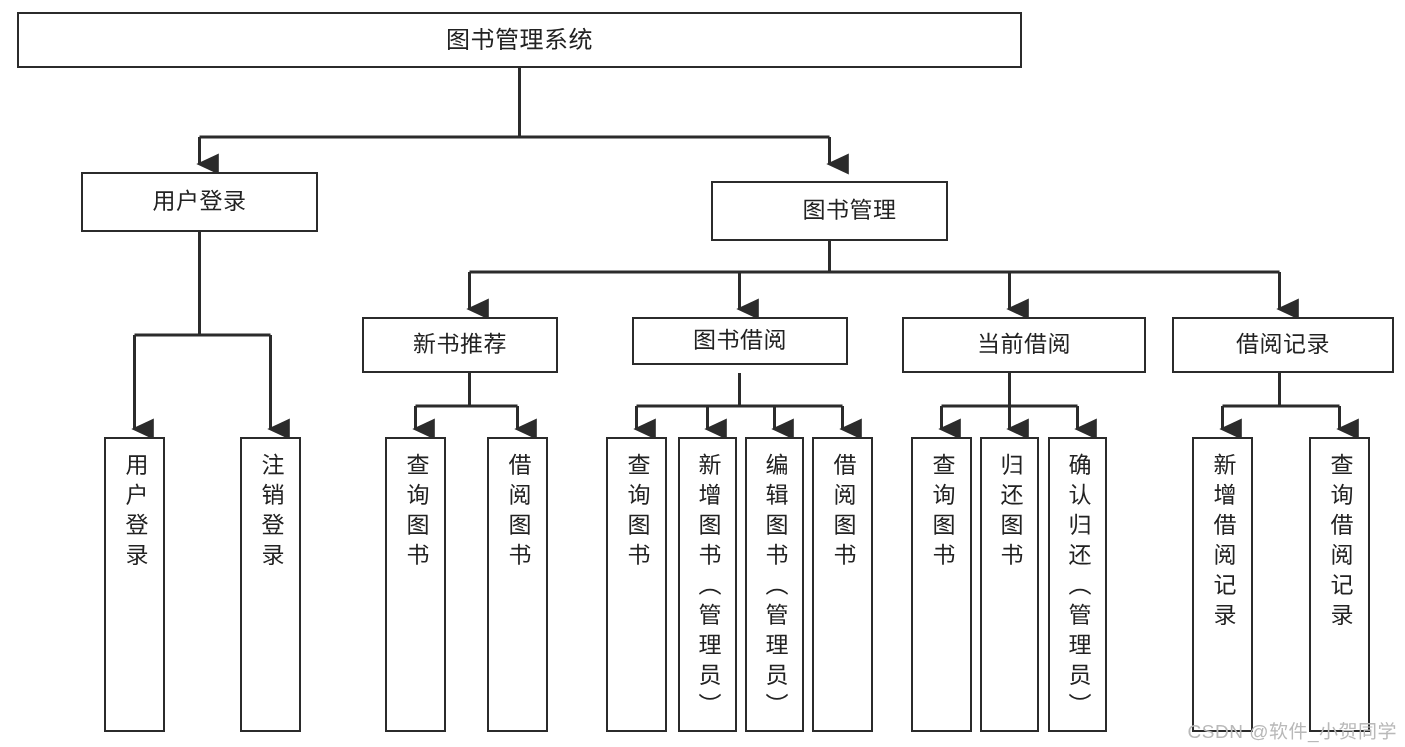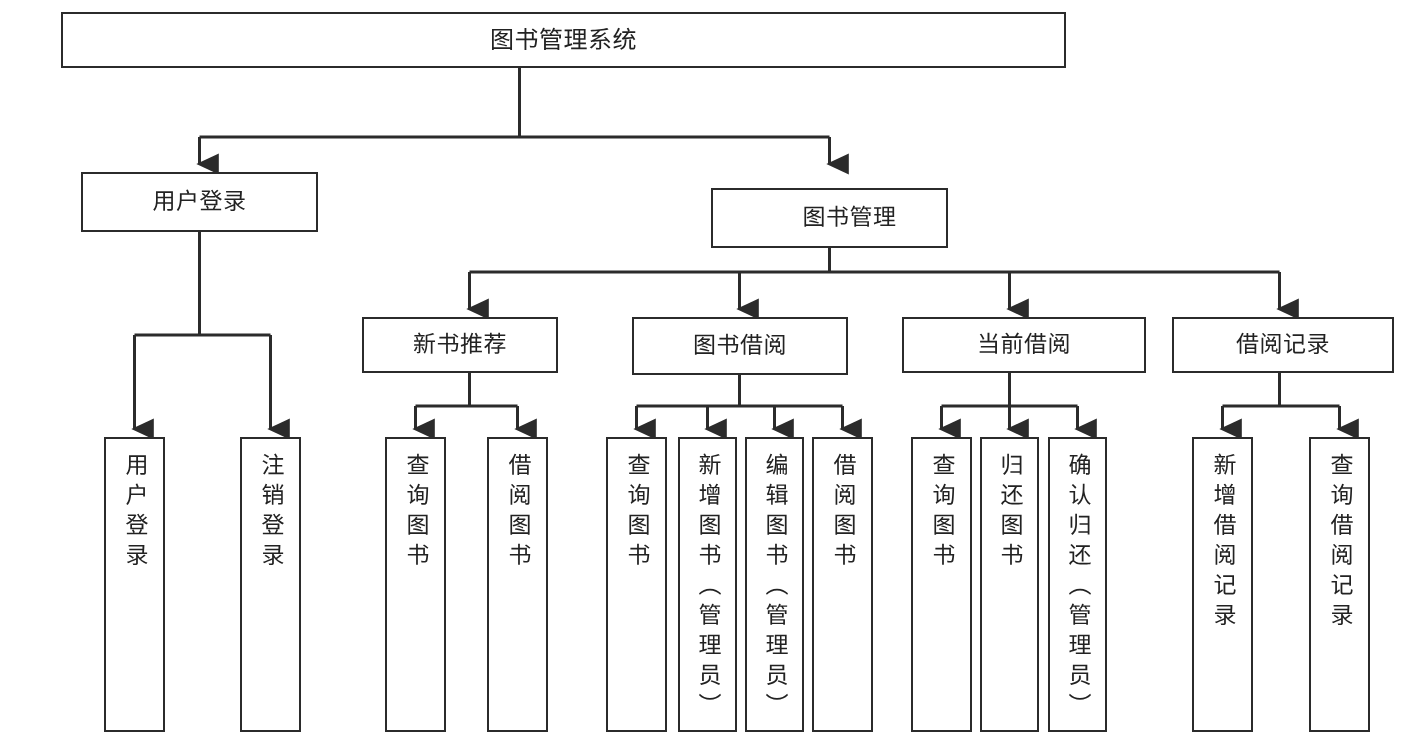--- a/index.html
+++ b/index.html
@@ -119,35 +119,35 @@
       <path d="M 1009.5 406 L 1009.5 429" marker-end="url(#arrow)"></path>
       <path d="M 1077.5 406 L 1077.5 429" marker-end="url(#arrow)"></path>
 
       <path d="M 1279.5 373 L 1279.5 406"></path>
       <path d="M 1222.5 406 L 1339.5 406"></path>
       <path d="M 1222.5 406 L 1222.5 429" marker-end="url(#arrow)"></path>
       <path d="M 1339.5 406 L 1339.5 429" marker-end="url(#arrow)"></path>
     </g>
   </svg>
 
-  <div class="node h root" style="left:17px;top:12px;width:1005px;height:56px;margin-left:44px;">
+  <div class="node h root" style="left:17px;top:12px;width:1005px;height:56px;">
     <span class="label">图书管理系统</span>
   </div>
 
   <div class="node h" style="left:81px;top:172px;width:237px;height:60px;">
     <span class="label">用户登录</span>
   </div>
-  <div class="node h" style="left:711px;top:188px;width:237px;height:60px;padding-left:40px;">
+  <div class="node h" style="left:711px;top:181px;width:237px;height:60px;padding-left:40px;">
     <span class="label">图书管理</span>
   </div>
 
   <div class="node h" style="left:362px;top:317px;width:196px;height:56px;">
     <span class="label">新书推荐</span>
   </div>
-  <div class="node h" style="left:632px;top:317px;width:216px;height:58px;">
+  <div class="node h" style="left:632px;top:317px;width:216px;height:48px;">
     <span class="label">图书借阅</span>
   </div>
   <div class="node h" style="left:902px;top:317px;width:244px;height:56px;">
     <span class="label">当前借阅</span>
   </div>
   <div class="node h" style="left:1172px;top:317px;width:222px;height:56px;">
     <span class="label">借阅记录</span>
   </div>
 
   <div class="node v" style="left:104px;top:437px;width:61px;height:295px;">
@@ -187,13 +187,14 @@
     <span class="label">确认归还（管理员）</span>
   </div>
 
   <div class="node v" style="left:1192px;top:437px;width:61px;height:295px;">
     <span class="label">新增借阅记录</span>
   </div>
   <div class="node v" style="left:1309px;top:437px;width:61px;height:295px;">
     <span class="label">查询借阅记录</span>
   </div>
 
+  <div class="watermark">CSDN @软件_小贺同学</div>
 </div>
 
 </body></html>

